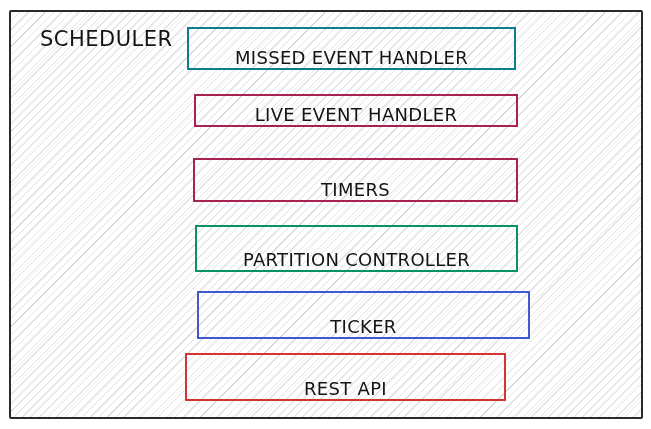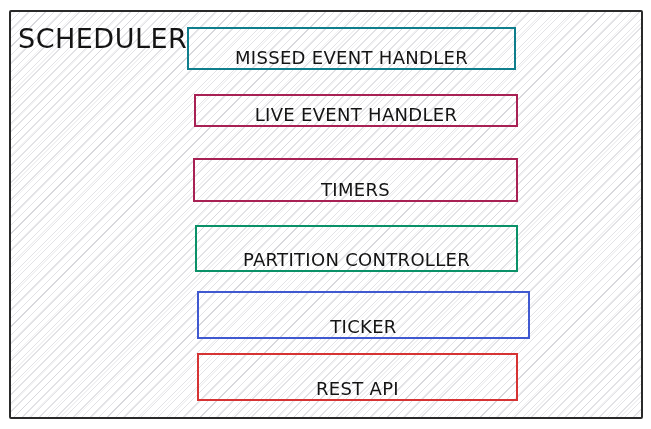--- a/index.html
+++ b/index.html
@@ -20,22 +20,22 @@
     background-image:
       repeating-linear-gradient(135deg,
         rgba(125,125,138,0.22) 0px, rgba(125,125,138,0.22) 1px,
         transparent 1px, transparent 6px),
       repeating-linear-gradient(135deg,
         rgba(125,125,138,0.10) 2px, rgba(125,125,138,0.10) 3px,
         transparent 3px, transparent 13px);
   }
   .scheduler-label{
     position:absolute;
-    left:7px;top:15px;
-    font-size:27px;
+    left:29px;top:15px;
+    font-size:21px;
     line-height:24px;
     letter-spacing:0.5px;
     color:#141414;
     white-space:nowrap;
   }
   .node{
     position:absolute;
     display:flex;
     align-items:flex-end;
     justify-content:center;
@@ -48,21 +48,21 @@
     font-size:18px;
     letter-spacing:0.3px;
     color:#141414;
     white-space:nowrap;
   }
   .n1{left:176px;top:15px;width:329px;height:43px;}
   .n2{left:183px;top:82px;width:324px;height:33px;}
   .n3{left:182px;top:146px;width:325px;height:44px;}
   .n4{left:184px;top:213px;width:323px;height:47px;}
   .n5{left:186px;top:279px;width:333px;height:48px;}
-  .n6{left:186px;top:341px;width:321px;height:48px;}
+  .n6{left:174px;top:341px;width:321px;height:48px;}
 </style>
 </head>
 <body>
 
 <div class="stage">
   <div class="frame" style="border-color: rgb(42, 42, 42);">
 
     <div class="scheduler-label">SCHEDULER</div>
 
     <div class="node n1" style="border-color: rgb(15, 126, 140);">

